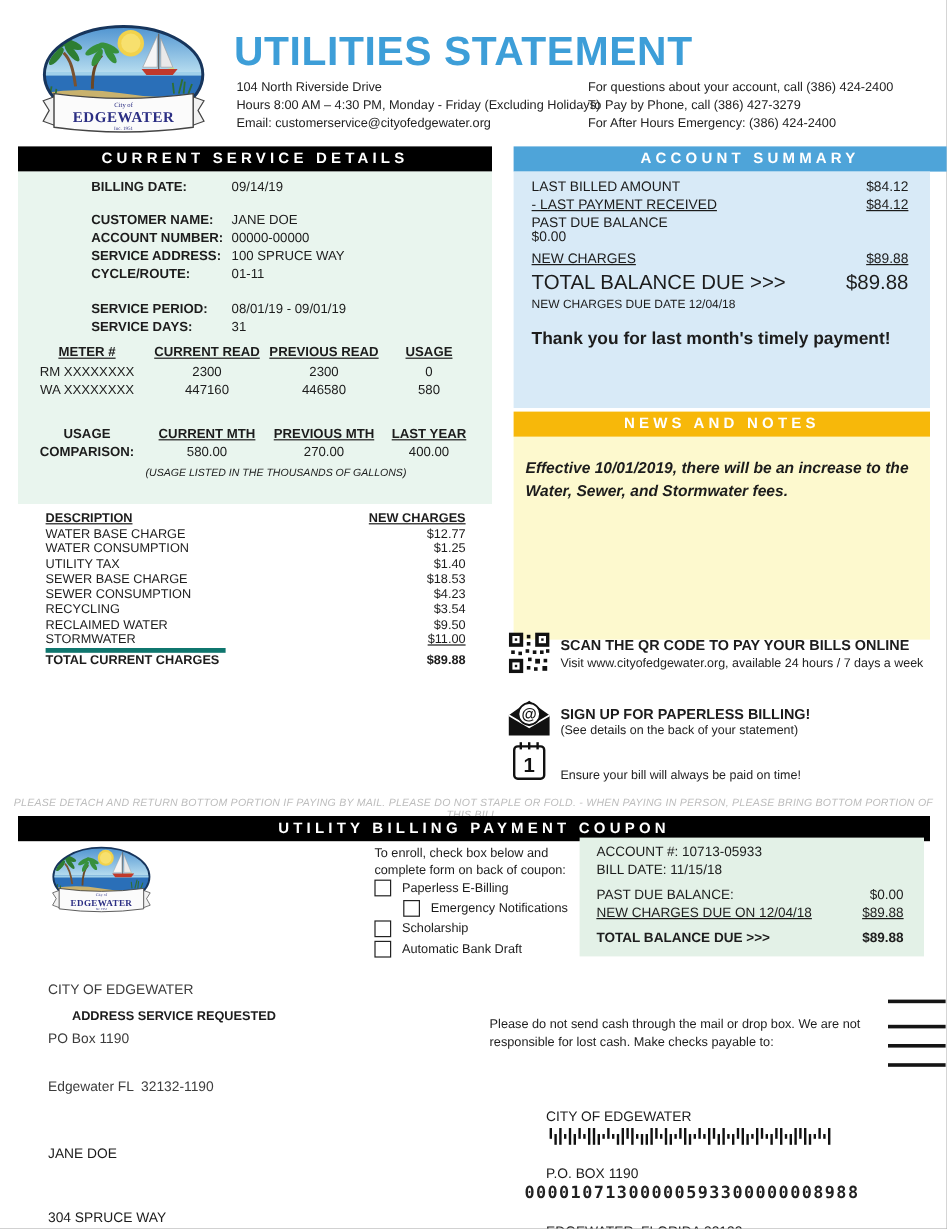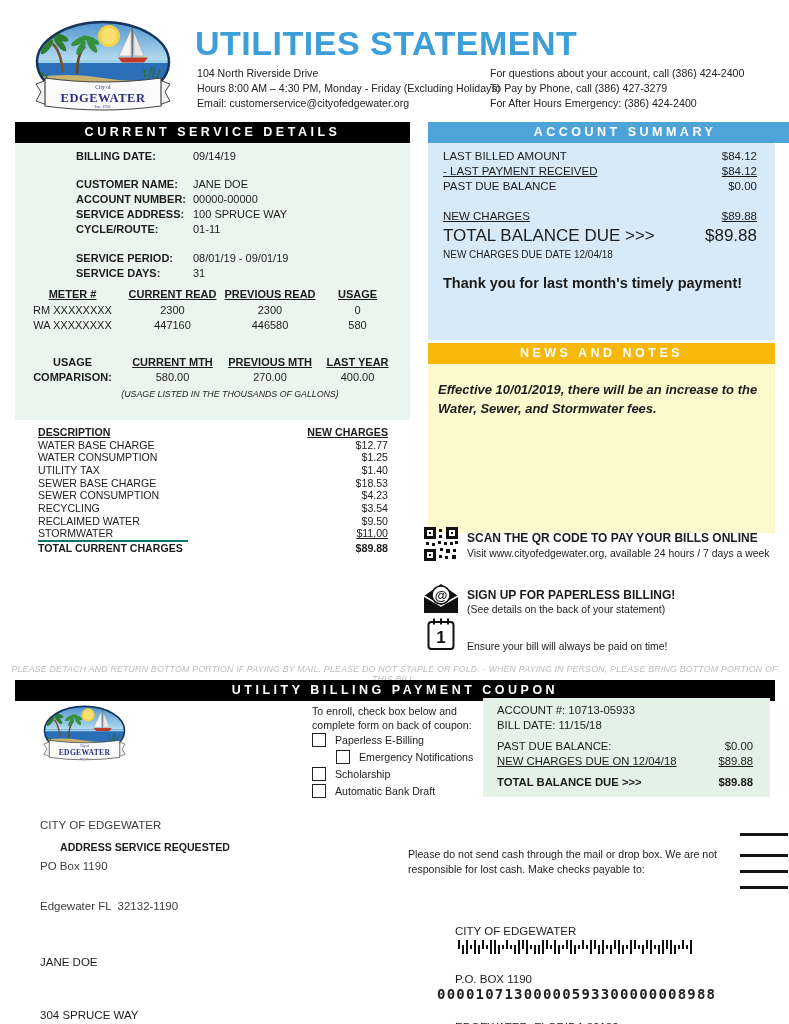--- a/index.html
+++ b/index.html
@@ -193,41 +193,41 @@
       </div>
     <div class="chg-row">
         <span>RECYCLING</span>
         <span>$3.54</span>
       </div>
     <div class="chg-row">
         <span>RECLAIMED WATER</span>
         <span>$9.50</span>
       </div>
     <div class="chg-row">
-      <span style="border-bottom:2px solid #0f766e;width:150px;">STORMWATER</span>
+      <span style="border-bottom:4px solid #0f766e;width:150px;">STORMWATER</span>
       <span class="u">$11.00</span>
     </div>
     <div class="chg-row" style="font-weight:bold;">
       <span>TOTAL CURRENT CHARGES</span>
       <span>$89.88</span>
     </div>
   </div>
 
   <div class="bar bar-blue" style="left:428px;top:122px;width:394px;">ACCOUNT SUMMARY</div>
   <div class="panel-blue"></div>
 
   <div class="as-row" style="top:150px;">
     <span>LAST BILLED AMOUNT</span>
     <span>$84.12</span>
   </div>
   <div class="as-row" style="top:165px;">
     <span class="u">- LAST PAYMENT RECEIVED</span>
     <span class="u">$84.12</span>
   </div>
-  <div class="as-row" style="top:180px;">
+  <div class="as-row" style="top:180px;flex-direction:column;">
     <span>PAST DUE BALANCE</span>
     <span>$0.00</span>
   </div>
   <div class="as-row" style="top:210px;">
     <span class="u">NEW CHARGES</span>
     <span class="u">$89.88</span>
   </div>
   <div class="as-row" style="top:226px;font-size:17px;">
     <span>TOTAL BALANCE DUE &gt;&gt;&gt;</span>
     <span>$89.88</span>

